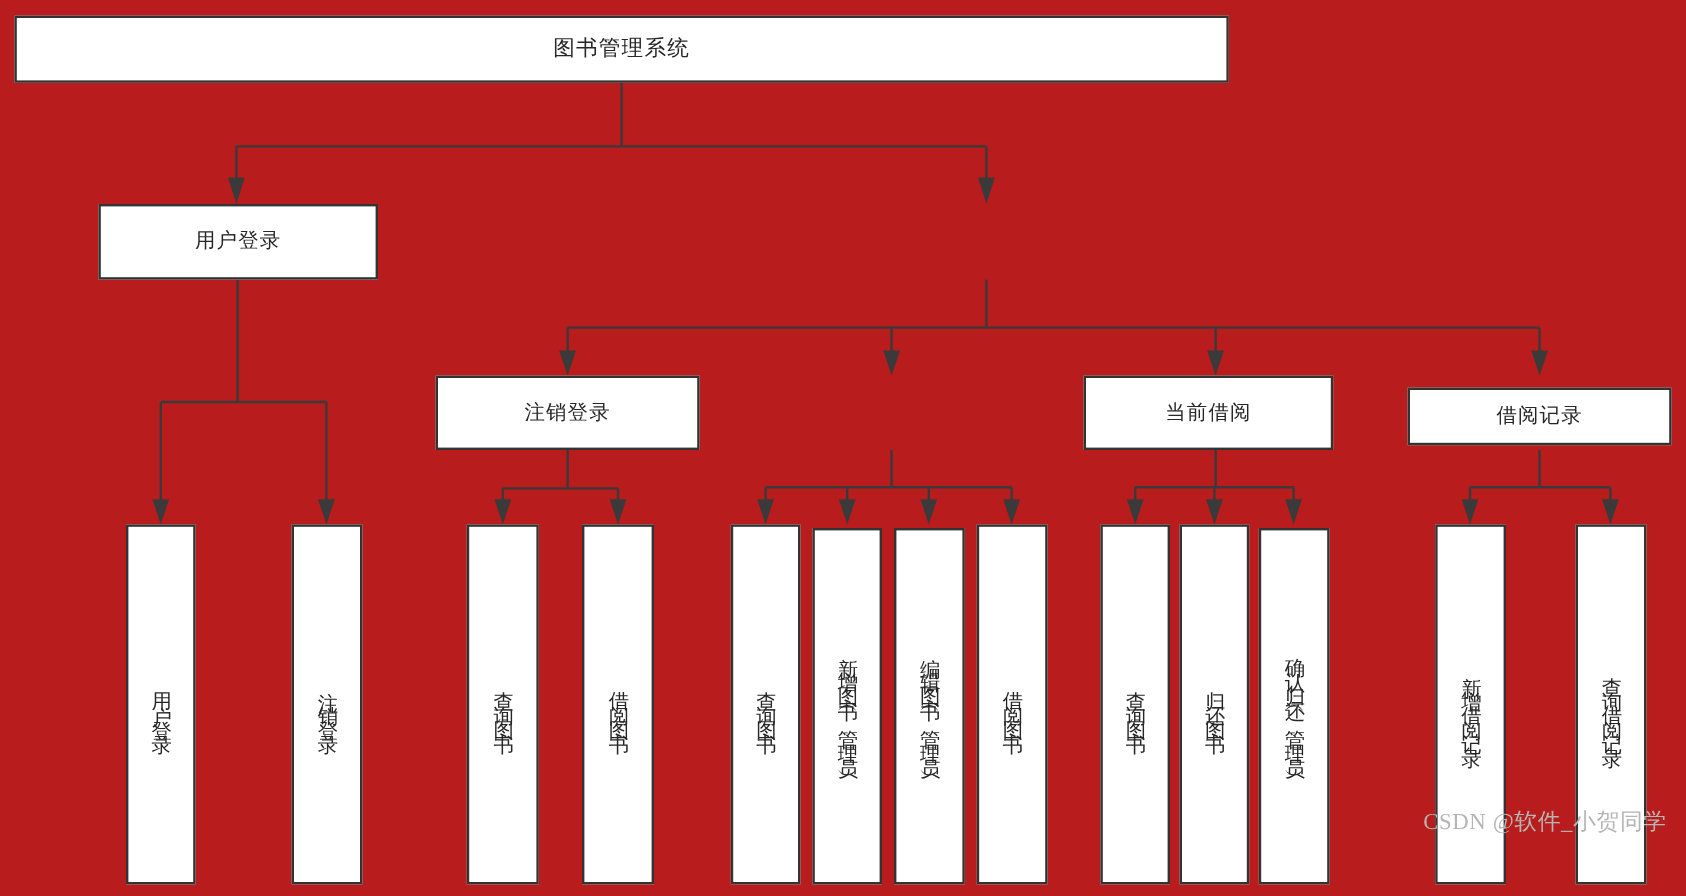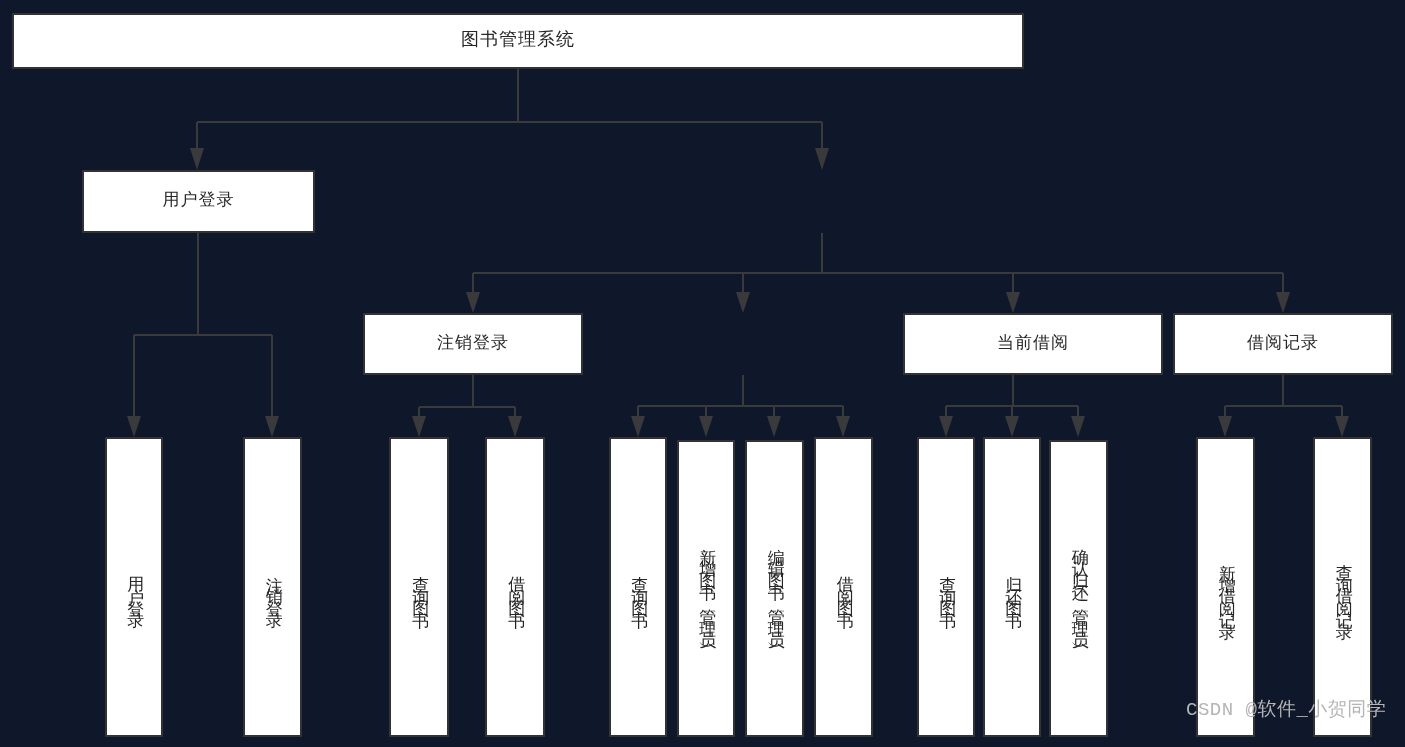--- a/index.html
+++ b/index.html
@@ -1,21 +1,21 @@
 <!DOCTYPE html>
 <html><head>
 <meta charset="utf-8">
 <style>
   html, body { margin: 0; padding: 0; background: #ffffff; }
   .canvas {
     position: relative;
     width: 1405px;
     height: 747px;
-    background: #0f172a;
-    font-family: Liberation Mono, monospace;
+    background: #b91c1c;
+    font-family: Liberation Serif, serif;
     overflow: hidden;
   }
   .wires { position: absolute; left: 0; top: 0; width: 1405px; height: 747px; }
   .box {
     position: absolute;
     box-sizing: border-box;
     border: 2px solid #333333;
     background: #ffffff;
     display: flex;
     align-items: center;
@@ -29,21 +29,21 @@
   .h-box { letter-spacing: 1px; }
   .v-box {
     writing-mode: vertical-rl;
     text-orientation: mixed;
     letter-spacing: 12px;
     padding: 10px 0;
   }
   .watermark {
     position: absolute;
     left: 1186px;
-    top: 696px;
+    top: 672px;
     font-size: 19px;
     color: #b5b5b5;
     letter-spacing: 0.5px;
     white-space: nowrap;
     text-align: right;
   }
 </style>
 </head>
 <body>
 
@@ -120,22 +120,22 @@
       <polygon points="1218,416 1232,416 1225,437"></polygon>
       <polygon points="1335,416 1349,416 1342,437"></polygon>
     </g>
   </svg>
 
   <div class="box root-box" style="left:12px; top:13px; width:1012px; height:56px;">图书管理系统</div>
 
   <div class="box h-box" style="left:82px; top:170px; width:233px; height:63px;">用户登录</div>
 
   <div class="box h-box" style="left:363px; top:313px; width:220px; height:62px;">注销登录</div>
-  <div class="box h-box" style="left:903px; top:313px; width:260px; height:62px;">当前借阅</div>
-  <div class="box h-box" style="left:1173px; top:313px; width:220px; height:62px;">借阅记录</div>
+  <div class="box h-box" style="left:903px; top:313px; width:208px; height:62px;">当前借阅</div>
+  <div class="box h-box" style="left:1173px; top:323px; width:220px; height:48px;">借阅记录</div>
 
   <div class="box v-box" style="left:105px; top:437px; width:58px; height:300px;">用户登录</div>
   <div class="box v-box" style="left:243px; top:437px; width:59px; height:300px;">注销登录</div>
 
   <div class="box v-box" style="left:389px; top:437px; width:60px; height:300px;">查询图书</div>
   <div class="box v-box" style="left:485px; top:437px; width:60px; height:300px;">借阅图书</div>
 
   <div class="box v-box" style="left:609px; top:437px; width:58px; height:300px;">查询图书</div>
   <div class="box v-box" style="left:677px; top:440px; width:58px; height:297px;">新增图书（管理员）</div>
   <div class="box v-box" style="left:745px; top:440px; width:59px; height:297px;">编辑图书（管理员）</div>

